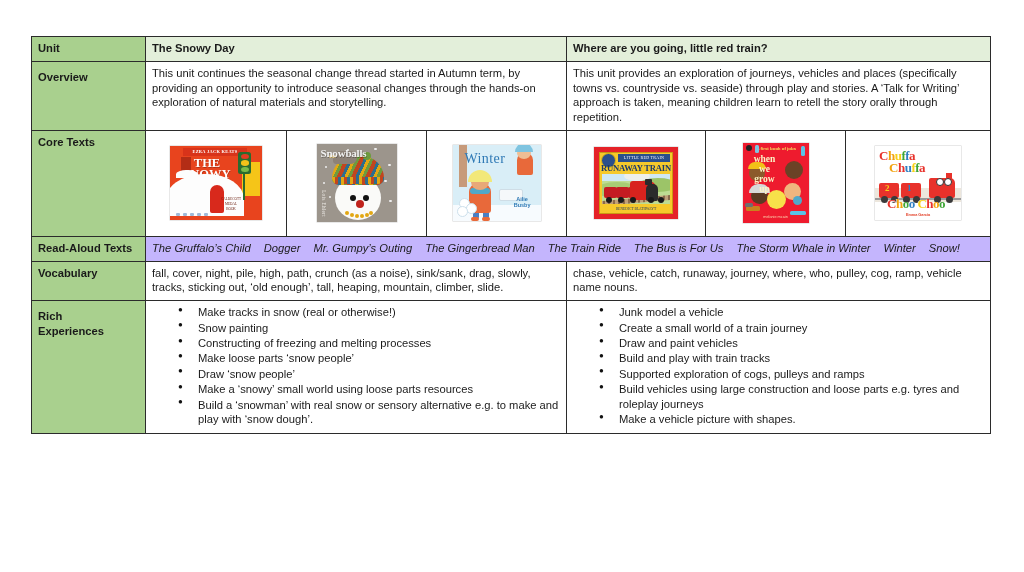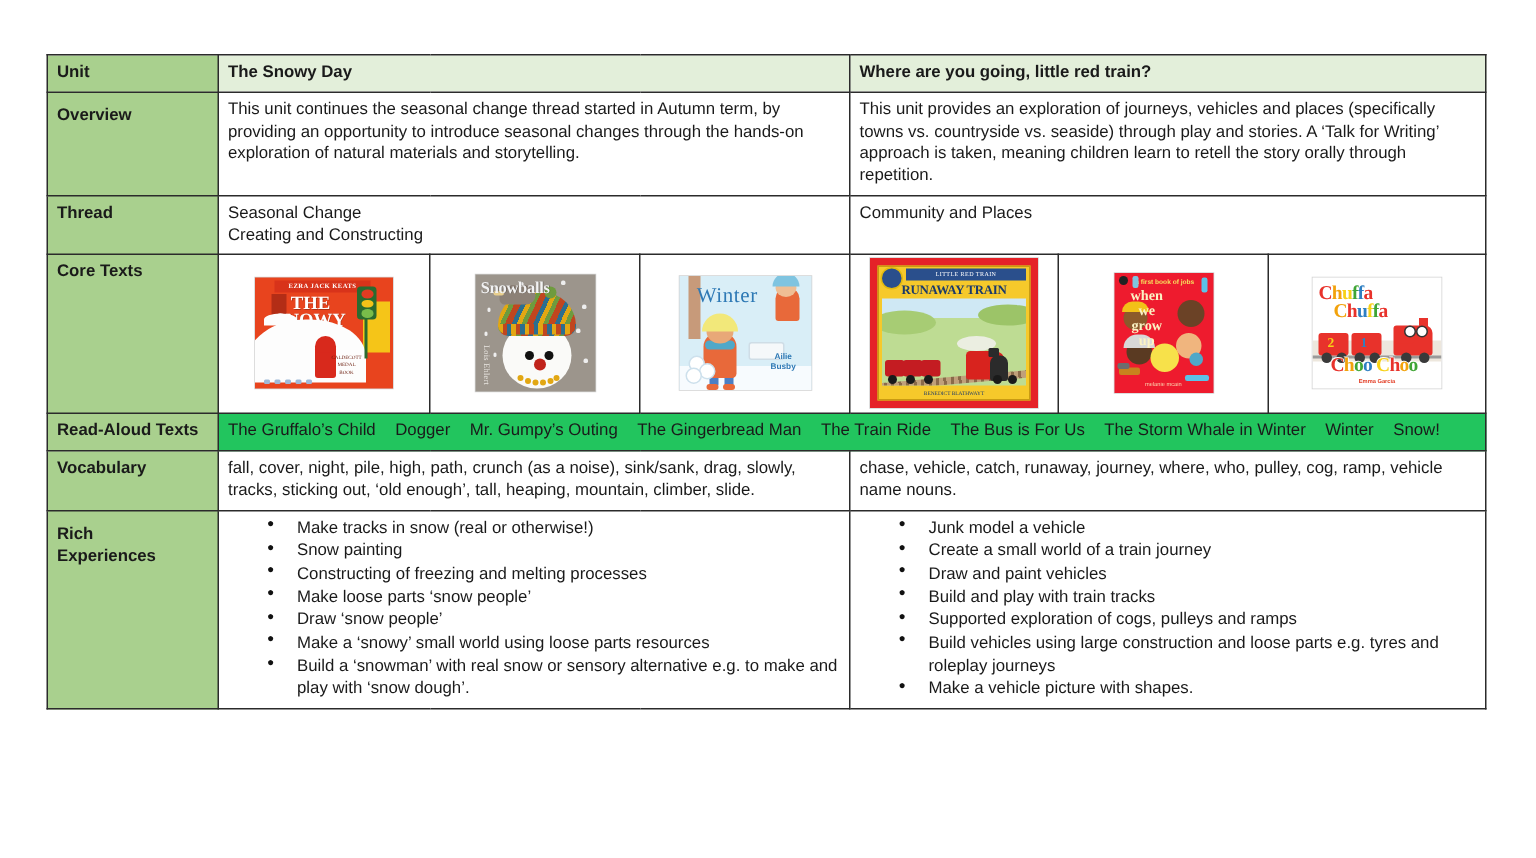--- a/index.html
+++ b/index.html
@@ -80,24 +80,25 @@
     justify-content: center;
     height: 96px;
   }
   .cover {
     position: relative;
     overflow: hidden;
     box-shadow: 0 0 0 0.5px rgba(0,0,0,0.18);
   }
   
   .readaloud-cell {
-    background: #22c55e;
+    background: #c4b5fd;
     font-size: 11.4px;
     padding-top: 7px;
     padding-bottom: 7px;
+    font-style: italic;
   }
   .readaloud-list { display: block; }
   .readaloud-item { margin-right: 13px; white-space: nowrap; }
   
   .vocab-cell { padding-top: 6px; padding-bottom: 7px; }
   
   .rich-cell { padding: 6px 8px 8px 8px; margin-top: 16px; }
   ul.bullets {
     margin: 0;
     padding-left: 26px;
@@ -302,21 +303,21 @@
   }
   .bk-winter .sled {
     position: absolute; left: 46px; bottom: 20px; width: 22px; height: 10px;
     background: #F5F8FA; border: 1px solid #cfdde6; border-radius: 2px;
   }
   .bk-winter .snowball {
     position: absolute; background: #fff; border: 1px solid #cde0ec;
     border-radius: 50%;
   }
   
-  .bk-runaway { width: 84px; height: 72px; background: #E52228; padding: 14px; }
+  .bk-runaway { width: 84px; height: 72px; background: #E52228; padding: 0; }
   .bk-runaway .inner {
     position: absolute; left: 5px; top: 5px; right: 5px; bottom: 5px;
     background: #F6C92B; border: 1px solid #c99a12;
   }
   .bk-runaway .series {
     position: absolute; left: 18px; top: 1px; right: 2px; height: 8px;
     background: #2a4f8c; color: #fff; font-size: 4px; text-align: center;
     line-height: 8px; font-family: "Liberation Serif", serif; letter-spacing: 0.3px;
   }
   .bk-runaway .badge {
@@ -468,26 +469,20 @@
       <td class="unit-cell" colspan="3">The Snowy Day</td>
       <td class="unit-cell" colspan="3">Where are you going, little red train?</td>
     </tr>
 
     <tr>
       <td class="label-cell tall">Overview</td>
       <td class="plain-cell" colspan="3">This unit continues the seasonal change thread started in Autumn term, by providing an opportunity to introduce seasonal changes through the hands-on exploration of natural materials and storytelling.</td>
       <td class="plain-cell" colspan="3">This unit provides an exploration of journeys, vehicles and places (specifically towns vs. countryside vs. seaside) through play and stories.  A ‘Talk for Writing’ approach is taken, meaning children learn to retell the story orally through repetition.</td>
     </tr>
 
-    <tr>
-      <td class="label-cell">Thread</td>
-      <td class="plain-cell two-line" colspan="3">Seasonal Change
-Creating and Constructing</td>
-      <td class="plain-cell two-line" colspan="3">Community and Places</td>
-    </tr>
 
     <tr>
       <td class="label-cell">Core Texts</td>
 
       <td class="cover-cell">
         <div class="cover-wrap">
           <div class="cover bk-snowy">
             <div class="author">EZRA JACK KEATS</div>
             <div class="chimney"></div>
             <div class="yellowpanel"></div>

